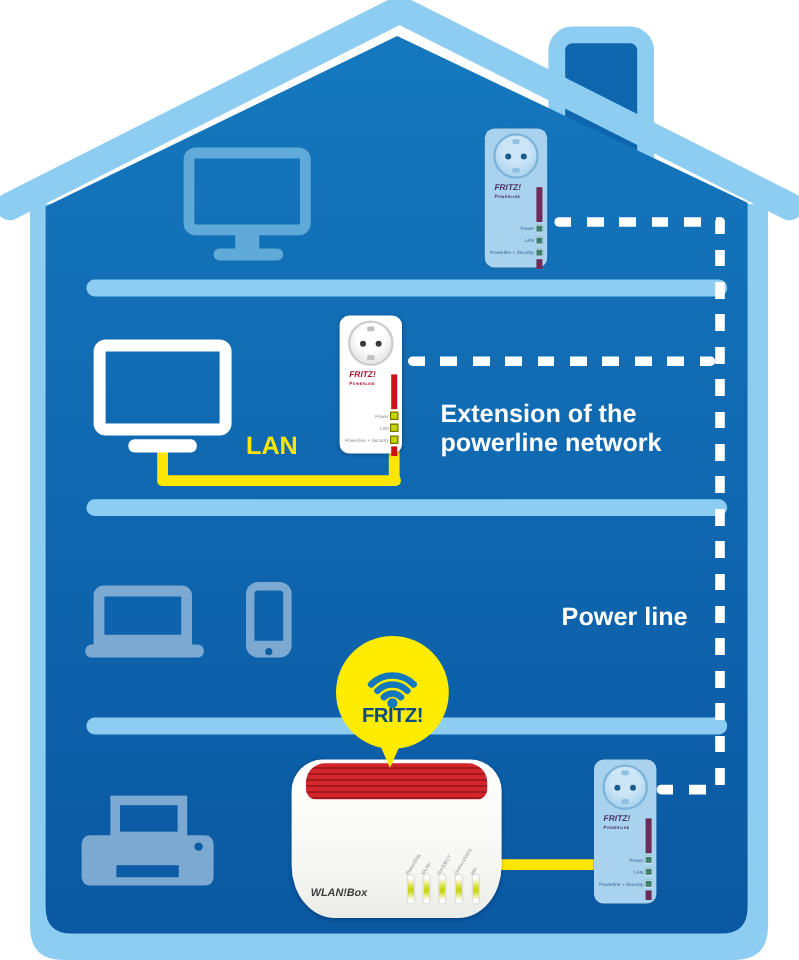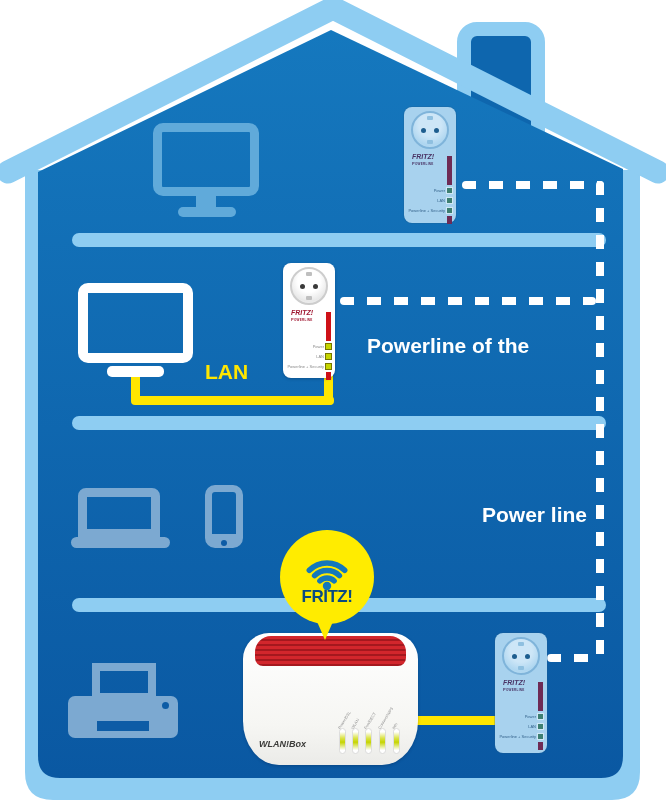--- a/index.html
+++ b/index.html
@@ -217,17 +217,18 @@
       <path d="M14.3 28.3 A25 25 0 0 1 49.7 28.3" fill="none" stroke="#1478BC" stroke-width="5.5" stroke-linecap="round"></path>
       <path d="M19.6 33.6 A17.5 17.5 0 0 1 44.4 33.6" fill="none" stroke="#1478BC" stroke-width="5.5" stroke-linecap="round"></path>
       <path d="M24.9 38.9 A10 10 0 0 1 39.1 38.9" fill="none" stroke="#1478BC" stroke-width="5.5" stroke-linecap="round"></path>
       <circle cx="32" cy="44" r="4.2" fill="#1478BC"></circle>
     </svg>
     <div class="balloon-brand">FRITZ!</div>
   </div>
 
   <div class="lan-label" style="left:205px;top:360px">LAN</div>
   <div class="big-label" style="left:367px;top:334px">
-    <div>Powerline of the</div>
-  </div>
-  <div class="big-label" style="left:482px;top:503px">Power line</div>
+    <div>Extension of the</div>
+    <div>powerline network</div>
+  </div>
+  <div class="big-label" style="left:468px;top:503px">Power line</div>
 
 </div>
 
 </body></html>

